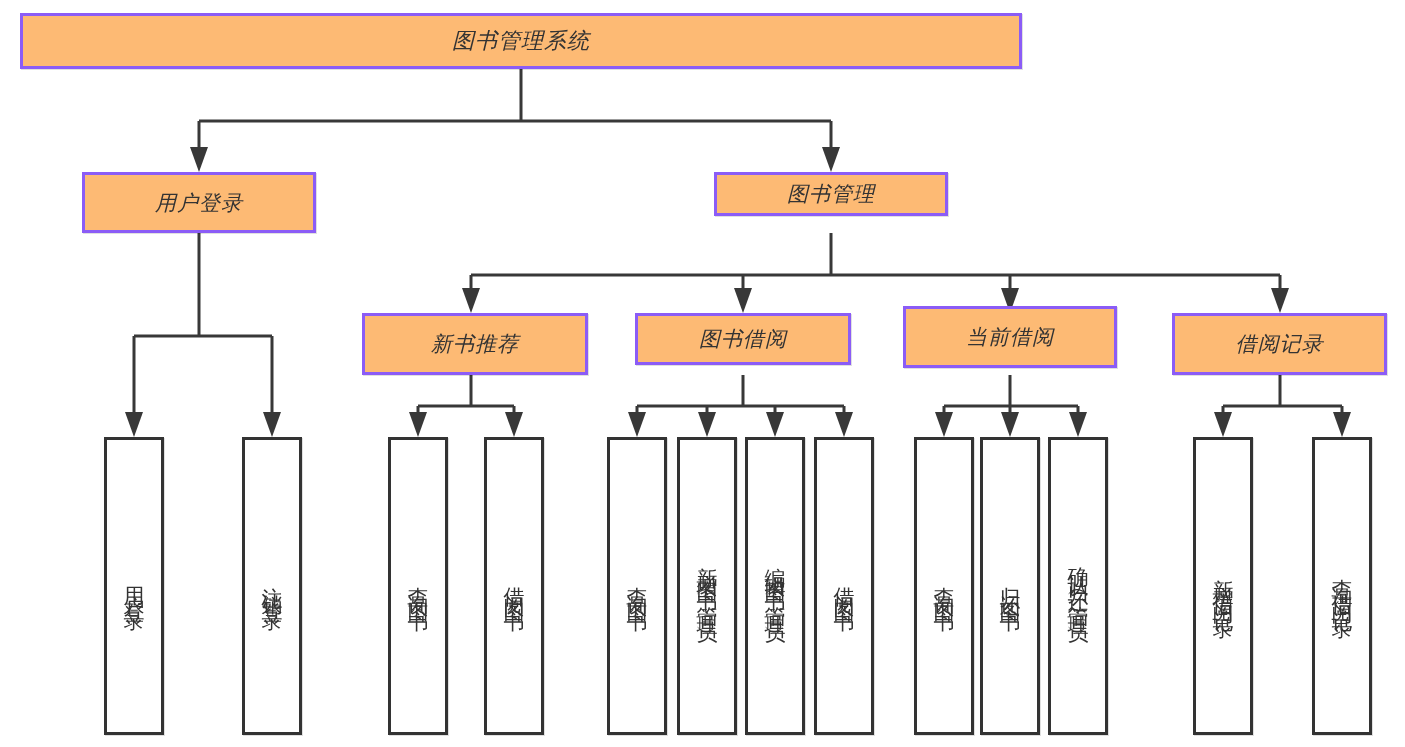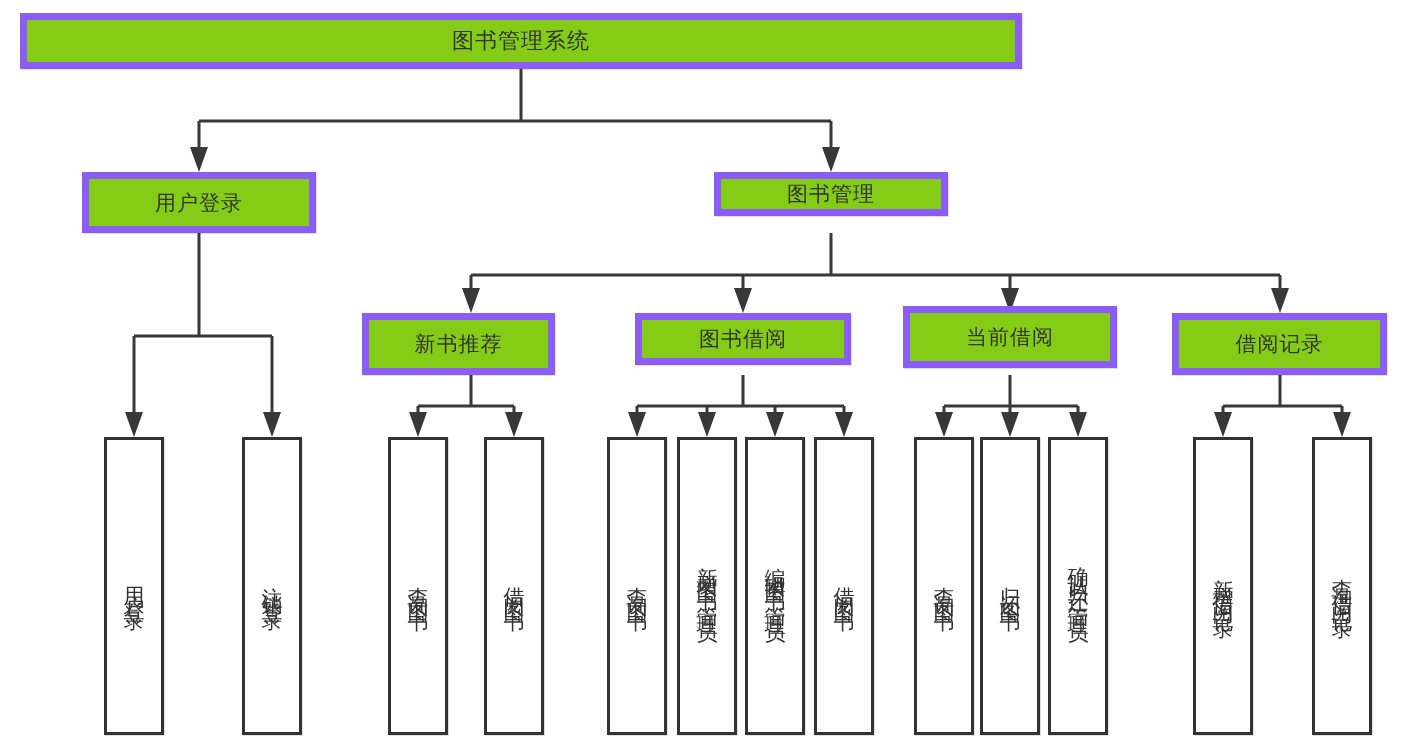--- a/index.html
+++ b/index.html
@@ -10,27 +10,28 @@
     font-family:"Liberation Sans","DejaVu Sans",sans-serif;
     color:#333333;
     overflow:hidden;
   }
   .wires{position:absolute;left:0;top:0;}
   .wires path{stroke:#383838;stroke-width:3;fill:none;}
   .wires polygon{fill:#383838;stroke:none;}
   .node{
     position:absolute;
     box-sizing:border-box;
-    border:7px solid #8b5cf6;
-    background:#84cc16;
+    border:3px solid #8b5cf6;
+    background:#fdba74;
     display:flex;align-items:center;justify-content:center;
     font-size:21px;
     letter-spacing:1px;
     box-shadow:1px 1px 0 rgba(0,0,0,0.12);
     white-space:nowrap;
+    font-style:italic;
   }
   .node.root{font-size:22px;}
   .leaf{
     position:absolute;
     box-sizing:border-box;
     width:60px;height:298px;top:437px;
     border:3px solid #333333;
     background:#ffffff;
     display:flex;align-items:center;justify-content:center;
     writing-mode:vertical-rl;
@@ -106,21 +107,21 @@
     <polygon points="1069,412 1087,412 1078,437"></polygon>
     <polygon points="1214,412 1232,412 1223,437"></polygon>
     <polygon points="1333,412 1351,412 1342,437"></polygon>
   </svg>
 
   <div class="node root" style="left:20px;top:13px;width:1002px;height:56px">图书管理系统</div>
 
   <div class="node" style="left:82px;top:172px;width:234px;height:61px">用户登录</div>
   <div class="node" style="left:714px;top:172px;width:234px;height:44px">图书管理</div>
 
-  <div class="node" style="left:362px;top:313px;width:193px;height:62px">新书推荐</div>
+  <div class="node" style="left:362px;top:313px;width:226px;height:62px">新书推荐</div>
   <div class="node" style="left:635px;top:313px;width:216px;height:52px">图书借阅</div>
   <div class="node" style="left:903px;top:306px;width:214px;height:62px">当前借阅</div>
   <div class="node" style="left:1172px;top:313px;width:215px;height:62px">借阅记录</div>
 
   <div class="leaf" style="left:104px">用户登录</div>
   <div class="leaf" style="left:242px">注销登录</div>
 
   <div class="leaf" style="left:388px">查询图书</div>
   <div class="leaf" style="left:484px">借阅图书</div>
 

